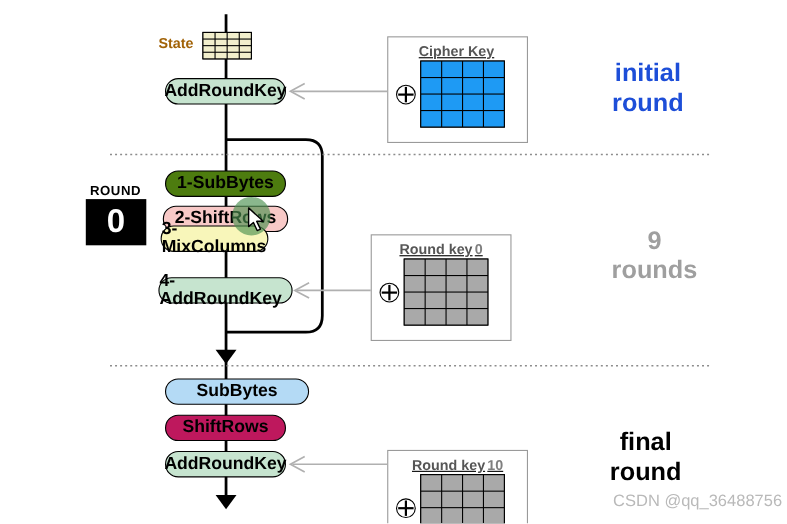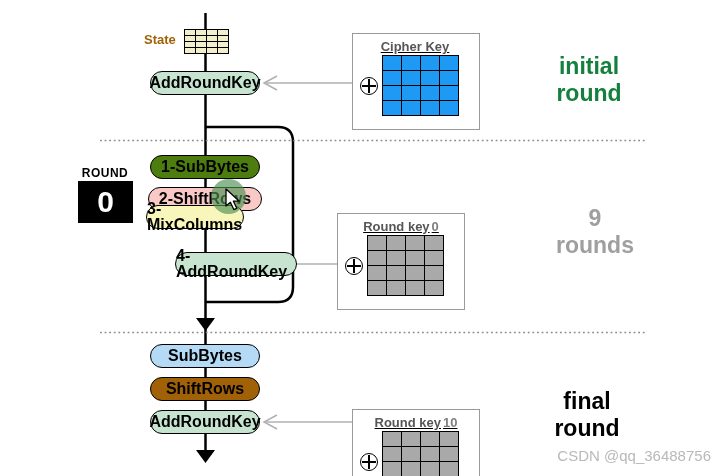--- a/index.html
+++ b/index.html
@@ -136,24 +136,24 @@
   <div class="round-label">ROUND</div>
   <div class="round-box">
     <span>0</span>
   </div>
 
   <div class="pill" style="left: 150px; top: 71px; width: 110px; background-color: rgb(198, 228, 207);">AddRoundKey</div>
 
   <div class="pill" style="left: 150px; top: 155px; width: 110px; background-color: #4d7c0f;">1-SubBytes</div>
   <div class="pill" style="left: 148px; top: 187px; width: 114px; background-color: rgb(248, 201, 199);">2-ShiftRows</div>
   <div class="pill" style="left: 146px; top: 205px; width: 98px; background-color: rgb(248, 246, 186);">3-MixColumns</div>
-  <div class="pill" style="left: 144px; top: 252px; width: 122px; background-color: rgb(198, 228, 207); margin-left: 31px;">4-AddRoundKey</div>
-
-  <div class="pill" style="left: 150px; top: 344px; width: 110px; background-color: rgb(180, 218, 245);">SubBytes</div>
-  <div class="pill" style="left: 150px; top: 377px; width: 110px; background-color: #a16207;">ShiftRows</div>
+  <div class="pill" style="left: 144px; top: 252px; width: 122px; background-color: rgb(198, 228, 207);">4-AddRoundKey</div>
+
+  <div class="pill" style="left: 150px; top: 344px; width: 131px; background-color: rgb(180, 218, 245);">SubBytes</div>
+  <div class="pill" style="left: 150px; top: 377px; width: 110px; background-color: #be185d;">ShiftRows</div>
   <div class="pill" style="left: 150px; top: 410px; width: 110px; background-color: rgb(198, 228, 207);">AddRoundKey</div>
 
   <div class="keybox" style="left:352px; top:33px;">
     <div class="keybox-title">
       <span>Cipher Key</span><span class="keynum"></span>
     </div>
     <span class="xor"></span>
     <div class="cellgrid" style="--cell-color: #1e9af4;">
         <div class="cell"></div>
         <div class="cell"></div>
@@ -217,21 +217,21 @@
         <div class="cell"></div>
         <div class="cell"></div>
         <div class="cell"></div>
         <div class="cell"></div>
         <div class="cell"></div>
         <div class="cell"></div>
         <div class="cell"></div>
       </div>
   </div>
 
-  <div class="stage-label" id="stage-label-initial" style="color: #15803d; text-align: center;">initial
+  <div class="stage-label" id="stage-label-initial" style="color: #1d4ed8; text-align: center;">initial
 round</div>
   <div class="stage-label" id="stage-label-middle" style="color: rgb(159, 159, 159);">9
 rounds</div>
   <div class="stage-label" id="stage-label-final" style="color: #000000;">final
 round</div>
 
   <div class="cursor-highlight" style="background-color: rgb(76, 145, 80);"></div>
   <svg class="cursor-svg" width="17" height="25" viewBox="0 0 17 25">
     <polygon points="1,1 1,18 5.4,14.3 8.8,21.6 11.8,20.3 8.4,13.2 14.3,13.2" fill="#fff" stroke="#000" stroke-width="1.3" stroke-linejoin="round"></polygon>
   </svg>

